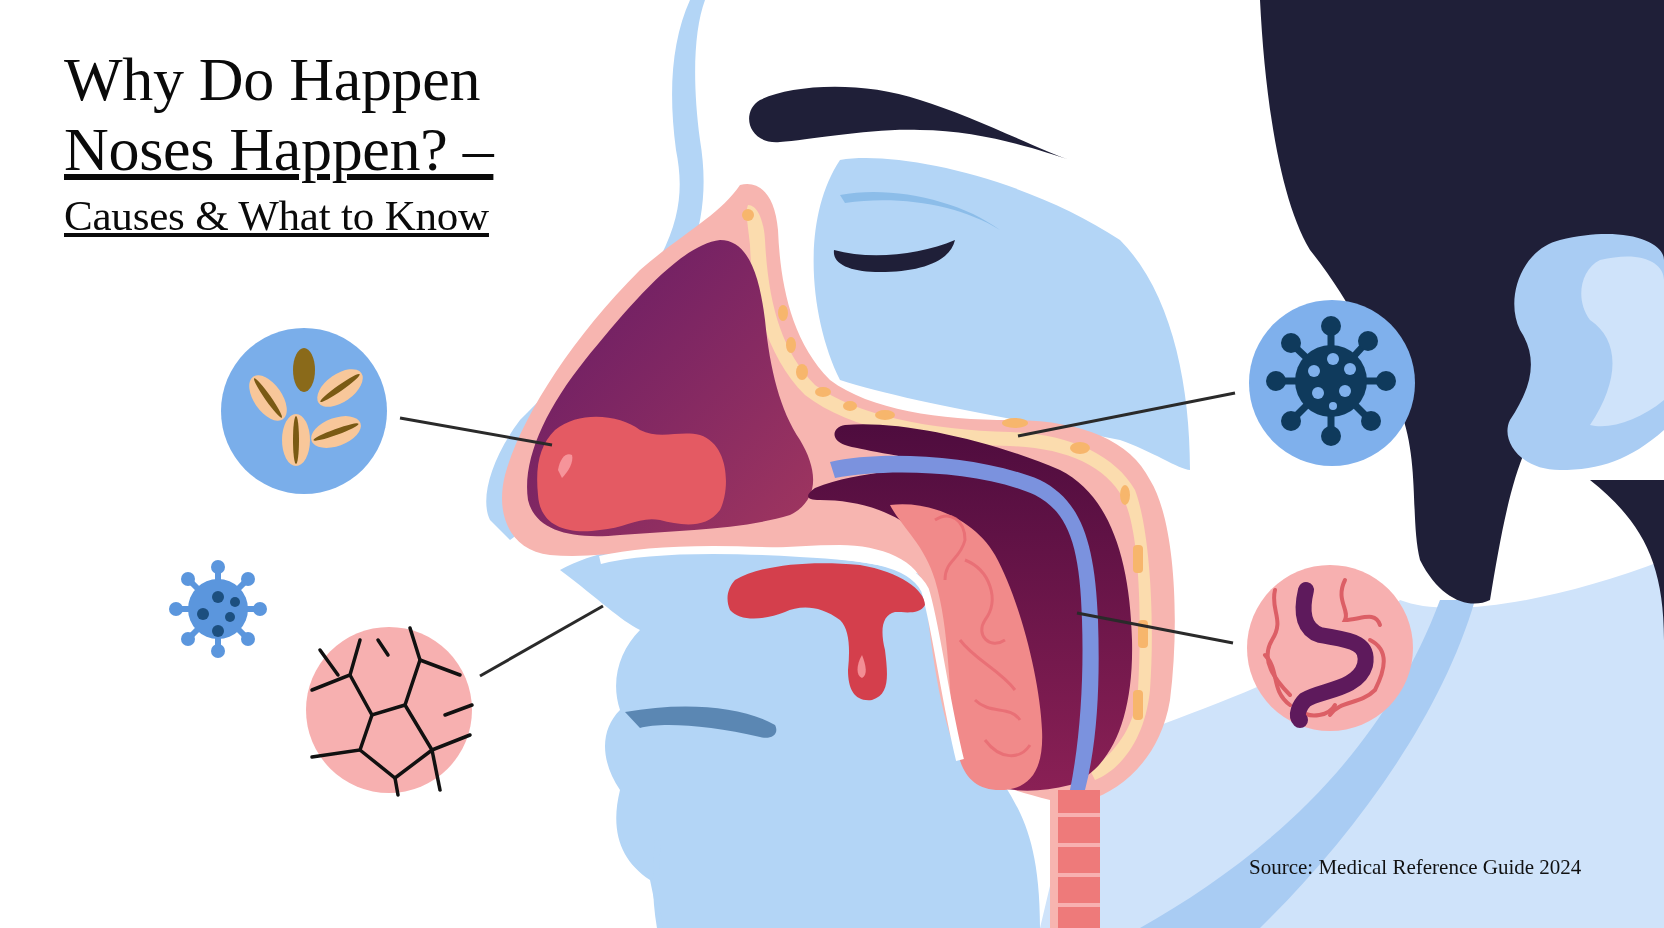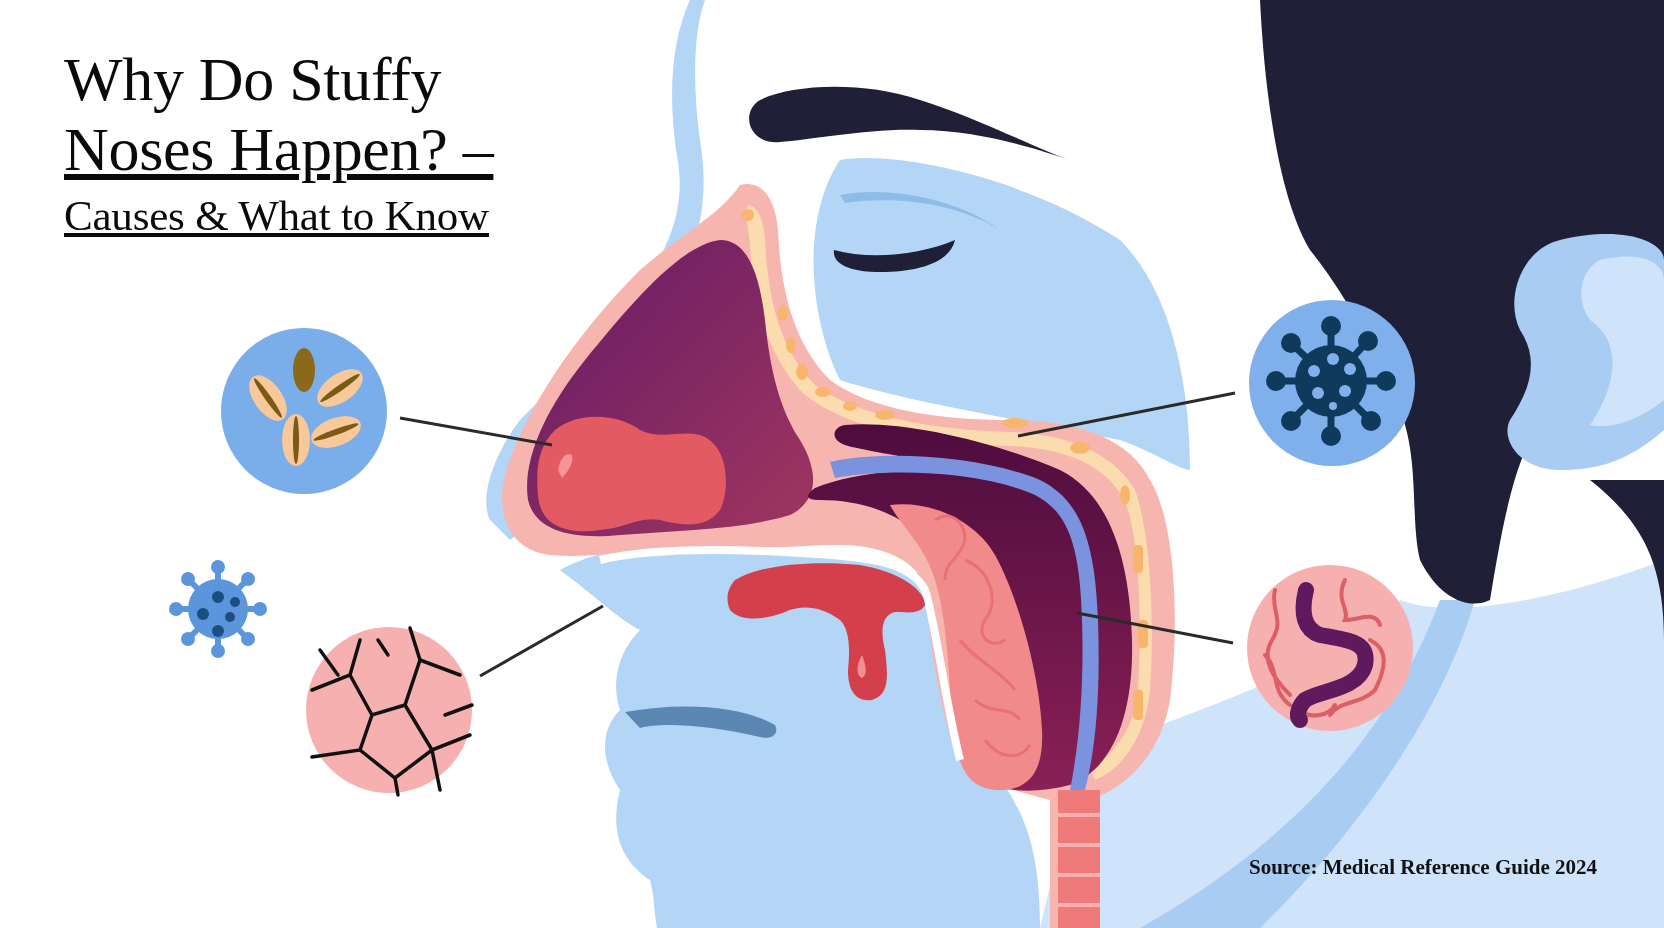--- a/index.html
+++ b/index.html
@@ -2,21 +2,21 @@
 <html><head>
 <meta charset="utf-8">
 <style>
   html,body{margin:0;padding:0;}
   body{width:1664px;height:928px;overflow:hidden;background:#ffffff;position:relative;font-family:"Liberation Serif","DejaVu Serif",serif;}
   #stage{position:absolute;left:0;top:0;width:1664px;height:928px;}
   .title{position:absolute;left:64px;top:48px;color:#0a0a0a;line-height:1;z-index:5;}
   .title .l1,.title .l2{display:block;font-size:62px;letter-spacing:-0.3px;}
   .title .l2{margin-top:8px;text-decoration:underline;}
   .title .l3{display:block;font-size:43px;margin-top:14px;letter-spacing:-0.2px;text-decoration:underline;}
-  .source{position:absolute;left:1249px;top:855px;font-size:21px;color:#111;z-index:5;white-space:nowrap;font-weight:bold;}
+  .source{position:absolute;left:1249px;top:855px;font-size:21px;color:#111;z-index:5;white-space:nowrap;}
   svg{display:block;}
 </style>
 </head>
 <body>
 
 <div id="stage">
 <svg width="1664" height="928" viewBox="0 0 1664 928">
 
   <path d="M1040 928 L1080 760 C1150 720 1300 690 1400 600 C1450 620 1560 600 1664 560 L1664 928 Z" fill="#cfe3fa"></path>
   <path d="M1140 928 C1260 860 1380 760 1440 600 L1475 600 C1440 720 1350 840 1260 928 Z" fill="#a9ccf3"></path>
@@ -221,19 +221,19 @@
         <path d="M1370 640 C1390 650 1385 670 1375 690 C1360 705 1340 700 1330 715"></path>
         <path d="M1265 655 C1280 670 1270 690 1290 705"></path>
         <path d="M1300 710 C1310 720 1330 715 1335 705"></path>
       </g>
       <path d="M1306 590 C1300 615 1305 630 1320 635 C1345 640 1370 640 1365 665 C1358 690 1320 690 1305 700 C1300 705 1295 715 1300 720" stroke="#5e1a5c" stroke-width="16" fill="none" stroke-linecap="round"></path>
     </g>
   </g>
 </svg>
 
 <div class="title">
-  <span class="l1">Why Do Stuffy</span>
+  <span class="l1">Why Do Happen</span>
   <span class="l2">Noses Happen? –</span>
   <span class="l3">Causes &amp; What to Know</span>
 </div>
 
 <div class="source">Source: Medical Reference Guide 2024</div>
 </div>
 
 </body></html>

